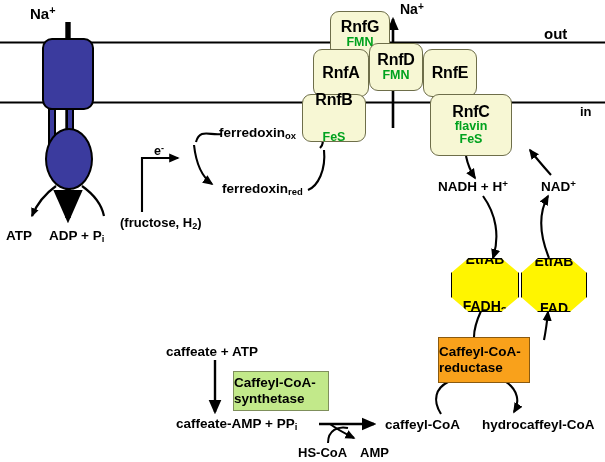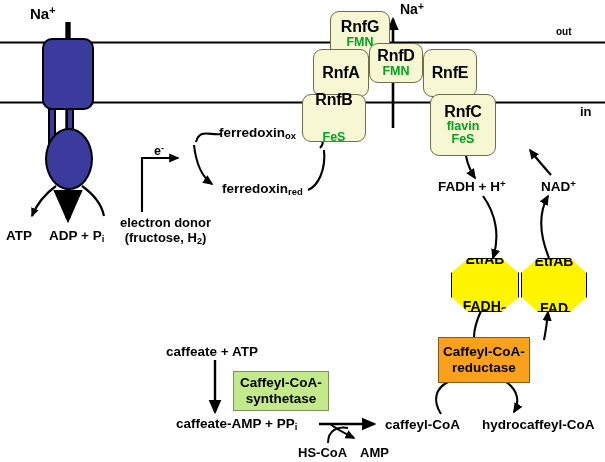--- a/index.html
+++ b/index.html
@@ -75,21 +75,21 @@
     clip-path: polygon(26% 0%, 74% 0%, 100% 28%, 100% 72%, 74% 100%, 26% 100%, 0% 72%, 0% 28%);
     gap: 32px;
   }
   
   .enzbox {
     position: absolute;
     box-sizing: border-box;
     border: 1.5px solid #555537;
     display: flex;
     flex-direction: column;
-    align-items: center;
+    align-items: flex-start;
     justify-content: center;
     text-align: center;
     font-weight: bold;
     font-size: 13.5px;
     color: #000;
     line-height: 1.18;
   }
   .enz-green { background: #c2e98a; border-color: #7f8f5c; }
   .enz-orange{ background: #f9a11b; border-color: #8a5a10; }
   
@@ -224,35 +224,35 @@
 
   <div class="rnfbox" style="left:330px; top:11px; width:60px; height:46px;">
     <span class="name">RnfG</span>
     <span class="cof">FMN</span>
   </div>
 
   <div class="rnfbox" style="left:313px; top:49px; width:56px; height:48px;">
     <span class="name">RnfA</span>
   </div>
 
-  <div class="rnfbox" style="left:369px; top:43px; width:54px; height:40px; z-index:3;">
+  <div class="rnfbox" style="left:369px; top:43px; width:54px; height:48px; z-index:3;">
     <span class="name">RnfD</span>
     <span class="cof">FMN</span>
   </div>
 
   <div class="rnfbox" style="left:423px; top:49px; width:54px; height:48px;">
     <span class="name">RnfE</span>
   </div>
 
   <div class="rnfbox" style="left:302px; top:94px; width:64px; height:48px; z-index:4;gap:22px;">
     <span class="name">RnfB</span>
     <span class="cof">FeS</span>
   </div>
 
-  <div class="rnfbox" style="left:430px; top:94px; width:66px; height:62px; z-index:4;">
+  <div class="rnfbox" style="left:430px; top:94px; width:82px; height:62px; z-index:4;">
     <span class="name">RnfC</span>
     <span class="cof">flavin</span>
     <span class="cof">FeS</span>
   </div>
 
   <div class="octa" style="left:451px; top:258px; width:68px; height:54px;">
     <span>EtfAB</span>
     <span><span>FADH</span><sub>2</sub></span>
   </div>
   <div class="octa" style="left:521px; top:258px; width:66px; height:54px;">
@@ -263,21 +263,21 @@
   <div class="enzbox enz-orange" style="left:438px; top:337px; width:92px; height:46px;">
     <span>Caffeyl-CoA-</span>
     <span>reductase</span>
   </div>
 
   <div class="enzbox enz-green" style="left:233px; top:371px; width:96px; height:40px;">
     <span>Caffeyl-CoA-</span>
     <span>synthetase</span>
   </div>
 
-  <div class="lbl" style="left:556px; top:26px; font-size:10px;">
+  <div class="lbl" style="left:544px; top:26px; font-size:15px;">
     <span>out</span>
   </div>
   <div class="lbl" style="left:580px; top:105px; font-size:13px;">
     <span>in</span>
   </div>
 
   <div class="lbl" style="left:30px; top:4px; font-size:15px;">
     <span>Na</span><sup>+</sup>
   </div>
   <div class="lbl" style="left:6px; top:228px; font-size:13.5px;">
@@ -294,26 +294,25 @@
   <div class="lbl" style="left:154px; top:143px; font-size:12.5px;">
     <span>e</span><sup>-</sup>
   </div>
   <div class="lbl" style="left:219px; top:125px; font-size:13.5px;">
     <span>ferredoxin</span><sub>ox</sub>
   </div>
   <div class="lbl" style="left:222px; top:181px; font-size:13.5px;">
     <span>ferredoxin</span><sub>red</sub>
   </div>
   <div class="lbl" style="left:120px; top:216px; font-size:13px; text-align:center;">
-    <div>electron donor</div>
     <div><span>(fructose, H</span><sub>2</sub><span>)</span></div>
   </div>
 
   <div class="lbl" style="left:438px; top:179px; font-size:13.5px;">
-    <span>FADH + H</span><sup>+</sup>
+    <span>NADH + H</span><sup>+</sup>
   </div>
   <div class="lbl" style="left:541px; top:179px; font-size:13.5px;">
     <span>NAD</span><sup>+</sup>
   </div>
 
   <div class="lbl" style="left:176px; top:416px; font-size:13.5px;">
     <span>caffeate-AMP + PP</span><sub>i</sub>
   </div>
   <div class="lbl" style="left:166px; top:344px; font-size:13.5px;">
     <span>caffeate + ATP</span>

